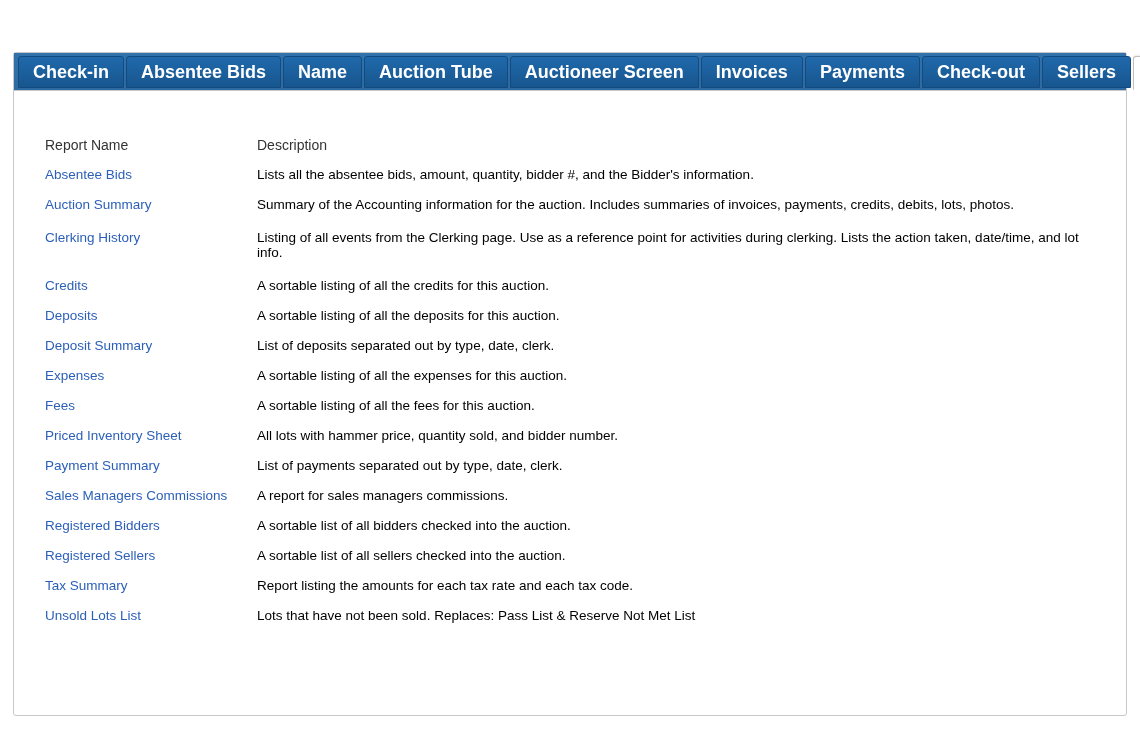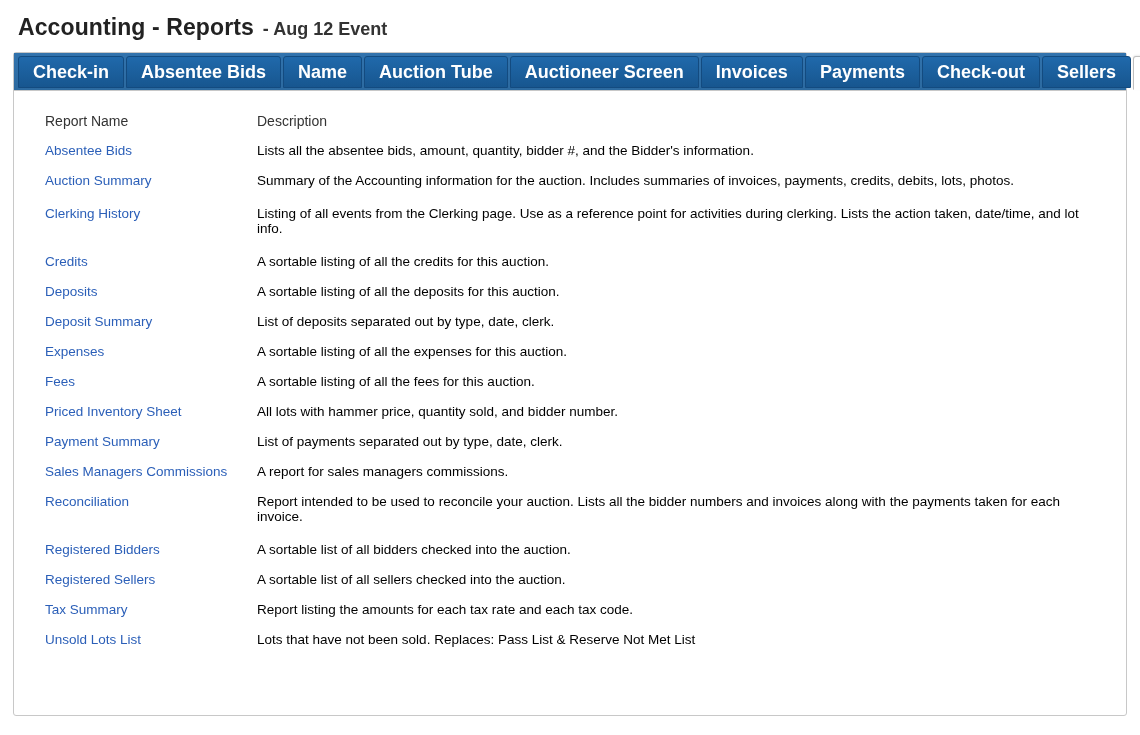--- a/index.html
+++ b/index.html
@@ -77,20 +77,21 @@
     background: #ffffff;
     color: #ef4444;
     border: 1px solid #bfbfbf;
     border-bottom: 1px solid #ffffff;
     height: 34px;
     margin-bottom: 0;
     box-shadow: 0 -1px 2px rgba(0,0,0,0.08);
   }
   .content {
     padding: 20px 0 0 0;
+    margin-top: 24px;
   }
   table.reports {
     width: 100%;
     border-collapse: collapse;
   }
   table.reports th {
     text-align: left;
     font-size: 14px;
     font-weight: normal;
     color: #333333;
@@ -119,24 +120,20 @@
     padding-right: 30px;
     color: #000000;
   }
   table.reports tr.two-line td { padding-bottom: 18px; }
 </style>
 </head>
 <body>
 
 <div class="page">
 
-  <div class="header">
-    <span class="title">Accounting - Reports</span>
-    <span class="subtitle">- Aug 12 Event</span>
-  </div>
 
   <div class="panel">
 
     <div class="tabstrip">
         <div class="tab">Check-in</div>
         <div class="tab">Absentee Bids</div>
         <div class="tab">Name</div>
         <div class="tab">Auction Tube</div>
         <div class="tab">Auctioneer Screen</div>
         <div class="tab">Invoices</div>
@@ -192,24 +189,20 @@
               <td class="col-desc">All lots with hammer price, quantity sold, and bidder number.</td>
             </tr>
             <tr>
               <td class="col-name"><a href="#">Payment Summary</a></td>
               <td class="col-desc">List of payments separated out by type, date, clerk.</td>
             </tr>
             <tr>
               <td class="col-name"><a href="#">Sales Managers Commissions</a></td>
               <td class="col-desc">A report for sales managers commissions.</td>
             </tr>
-            <tr class="two-line">
-              <td class="col-name"><a href="#">Reconciliation</a></td>
-              <td class="col-desc">Report intended to be used to reconcile your auction. Lists all the bidder numbers and invoices along with the payments taken for each invoice.</td>
-            </tr>
             <tr>
               <td class="col-name"><a href="#">Registered Bidders</a></td>
               <td class="col-desc">A sortable list of all bidders checked into the auction.</td>
             </tr>
             <tr>
               <td class="col-name"><a href="#">Registered Sellers</a></td>
               <td class="col-desc">A sortable list of all sellers checked into the auction.</td>
             </tr>
             <tr>
               <td class="col-name"><a href="#">Tax Summary</a></td>

